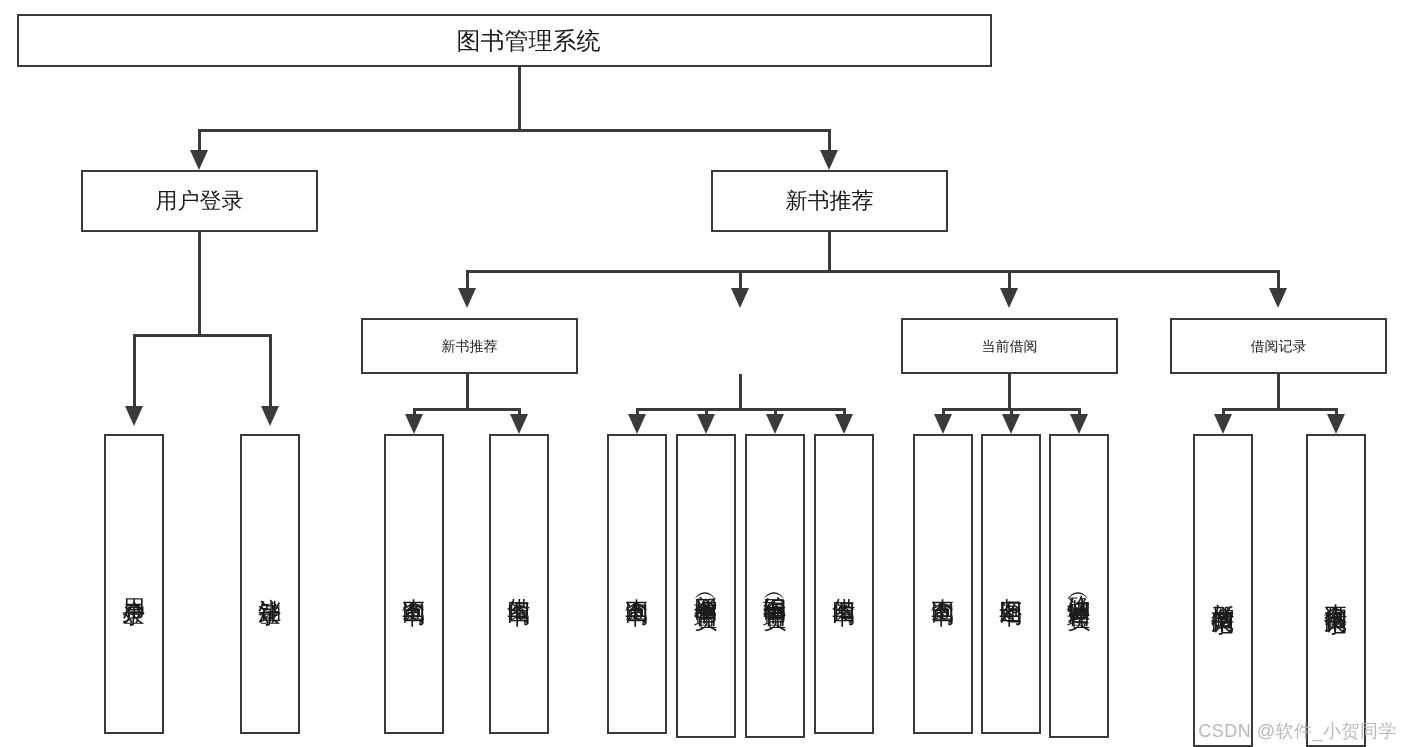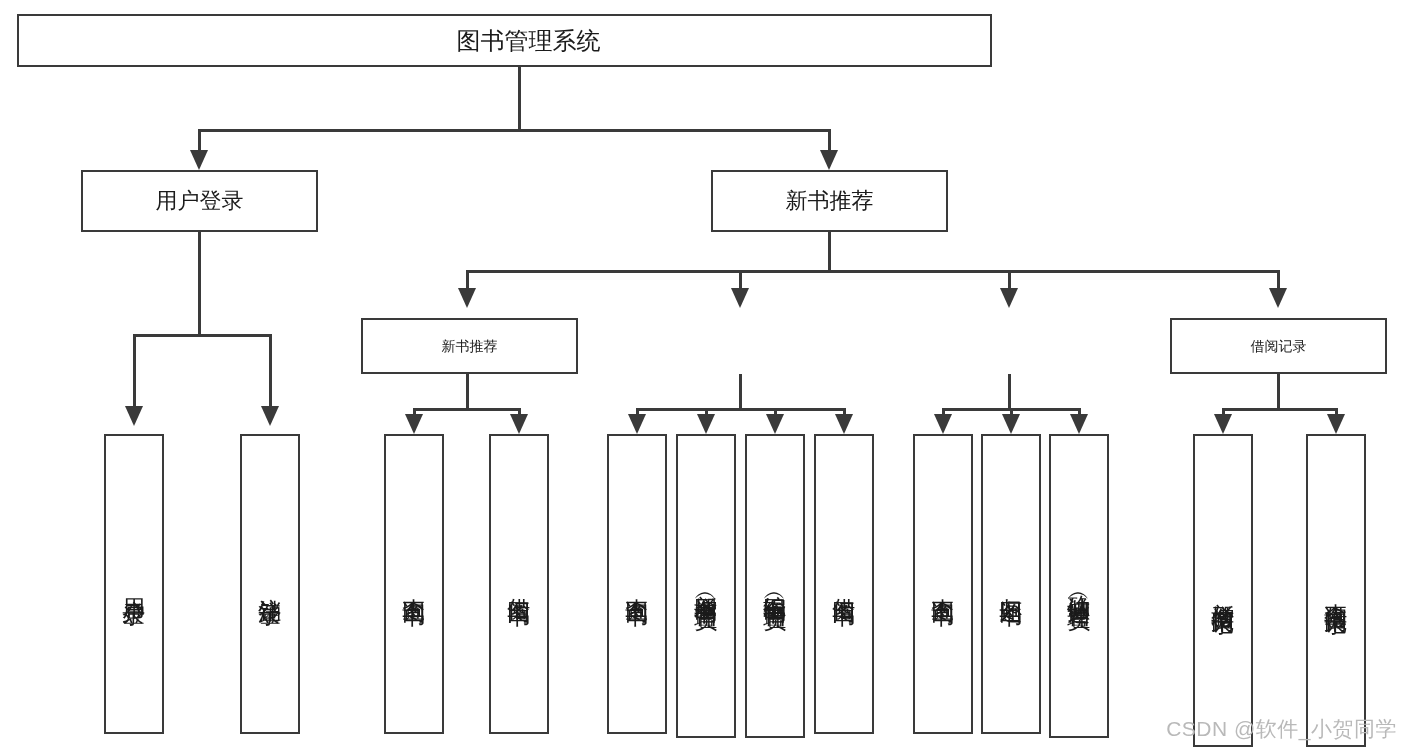--- a/index.html
+++ b/index.html
@@ -54,21 +54,21 @@
     border-left:9px solid transparent;
     border-right:9px solid transparent;
     border-top:20px solid #3a3a3a;
   }
 
   
   #watermark{
     position:absolute;
     right:8px;
     bottom:4px;
-    font-size:21px;
+    font-size:18px;
     color:#b9b9b9;
     letter-spacing:0.5px;
     white-space:nowrap;
     pointer-events:none;
   }
 </style>
 </head>
 <body>
 
 <div id="canvas">
@@ -110,20 +110,23 @@
   <div class="arrow" style="left:731px;top:288px;"></div>
 
   <div class="vline" style="left:1008px;top:270px;height:22px;"></div>
   <div class="arrow" style="left:1000px;top:288px;"></div>
 
   <div class="vline" style="left:1277px;top:270px;height:22px;"></div>
   <div class="arrow" style="left:1269px;top:288px;"></div>
 
   <div class="node lvl3" style="left:361px;top:318px;width:217px;height:56px;">
     <span>新书推荐</span>
+  </div>
+  <div class="node lvl3" style="left:901px;top:318px;width:217px;height:56px;">
+    <span>当前借阅</span>
   </div>
   <div class="node lvl3" style="left:1170px;top:318px;width:217px;height:56px;">
     <span>借阅记录</span>
   </div>
 
   <div class="vline" style="left:466px;top:374px;height:36px;"></div>
   <div class="hline" style="left:413px;top:408px;width:108px;"></div>
   <div class="vline" style="left:413px;top:408px;height:10px;"></div>
   <div class="arrow" style="left:405px;top:414px;"></div>
   <div class="vline" style="left:518px;top:408px;height:10px;"></div>

